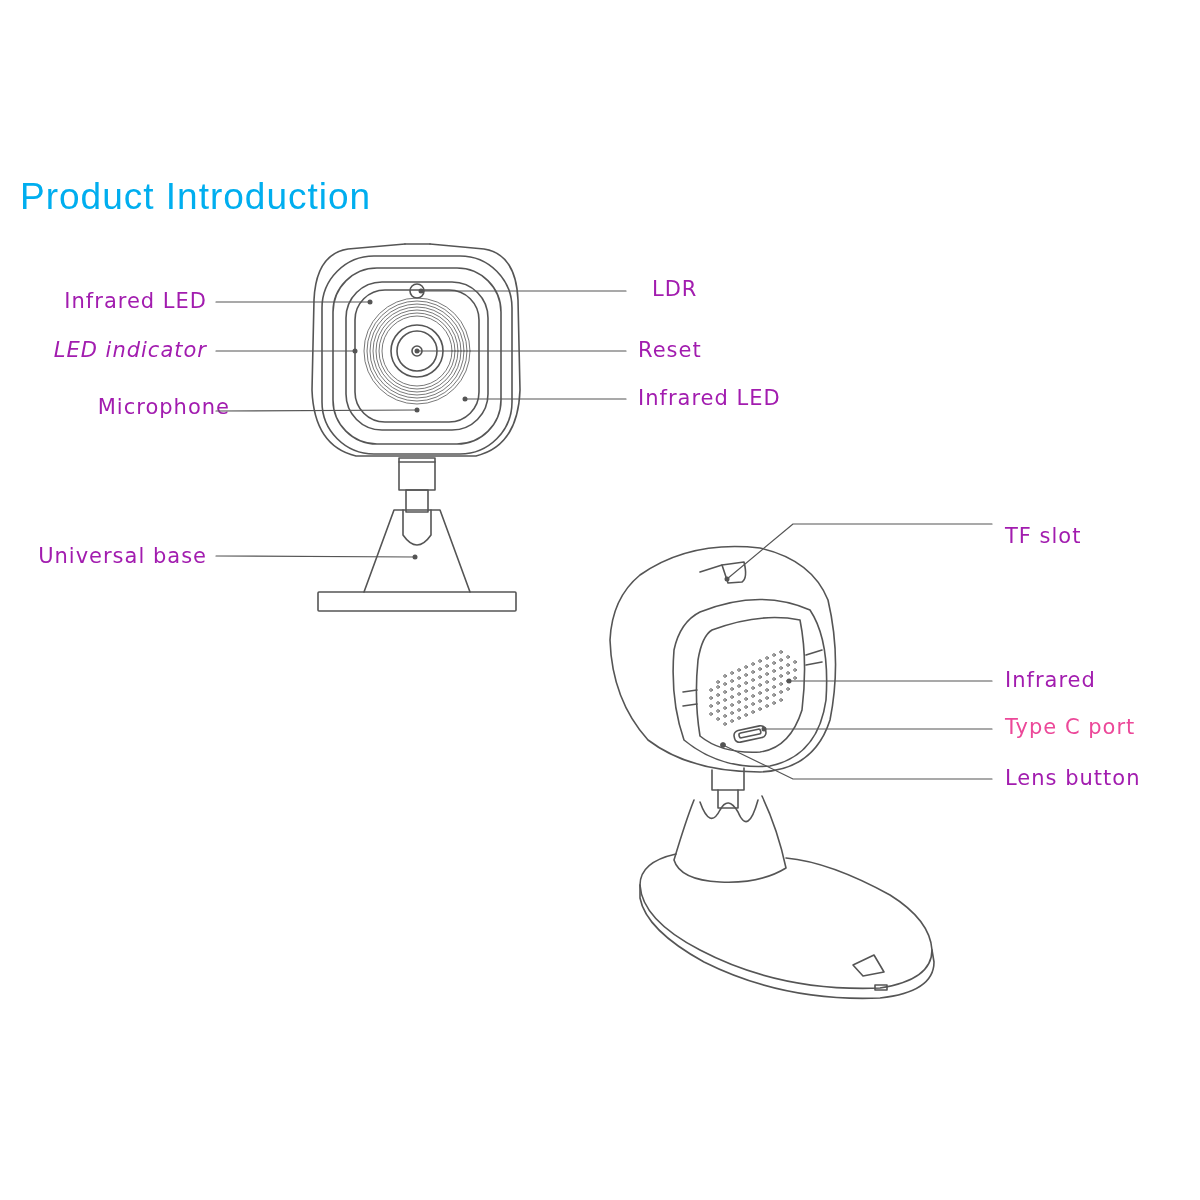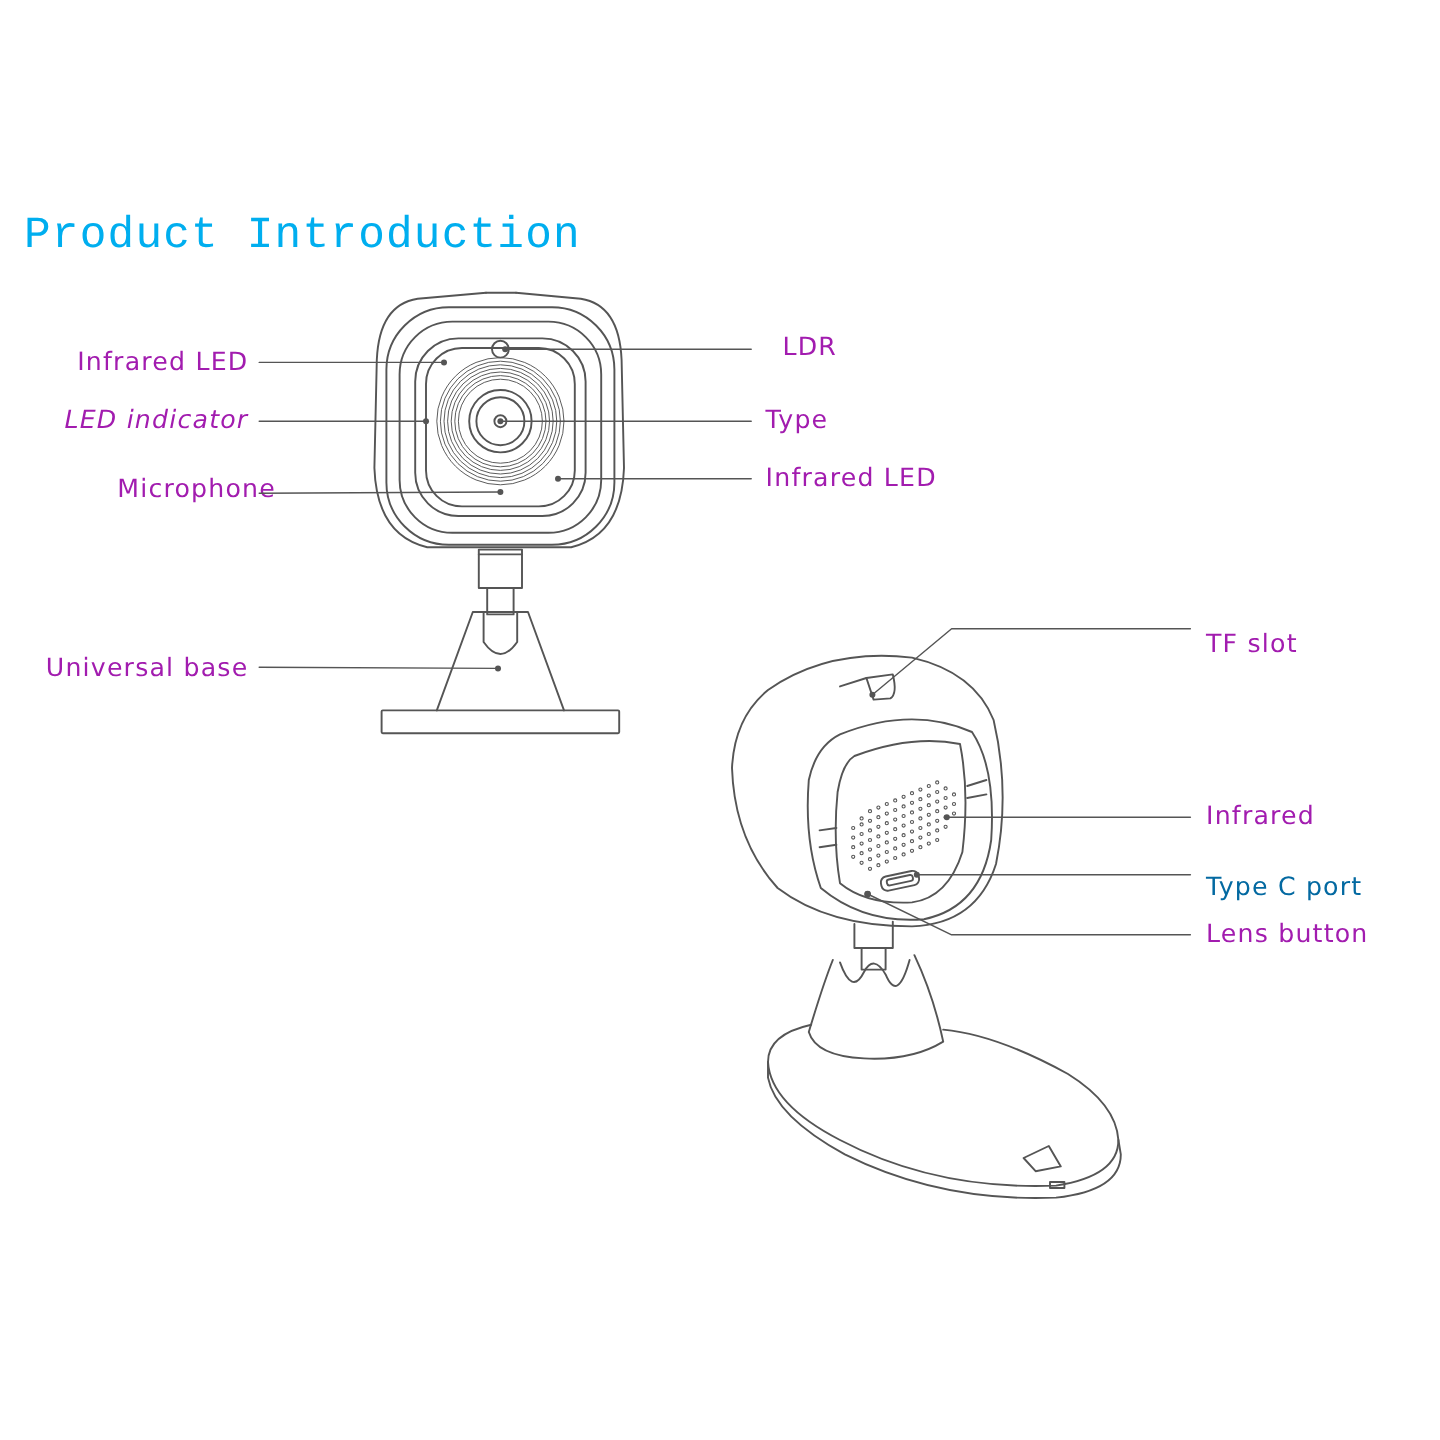--- a/index.html
+++ b/index.html
@@ -1,37 +1,37 @@
 <!DOCTYPE html>
 <html><head>
 <meta charset="utf-8">
 <style>
   html, body { margin: 0; padding: 0; background: #ffffff; }
   body { width: 1200px; height: 1200px; position: relative; overflow: hidden;
          font-family: "DejaVu Sans", sans-serif; }
   .title { position: absolute; left: 20px; top: 176px; font-size: 37px;
            font-weight: normal; color: #00aeef; letter-spacing: 1px; margin: 0;
-           font-family: Liberation Mono, monospace; }
+           font-family: Liberation Sans, sans-serif; }
   .label { position: absolute; font-size: 21px; color: #a21caf; letter-spacing: 1px;
            white-space: nowrap; line-height: 1; }
   .label.left { text-align: right; }
-  .label.strong { color: #0369a1; margin-top: 12px; }
+  .label.strong { color: #ec4899; }
   svg.drawing { position: absolute; left: 0; top: 0; }
 </style>
 </head>
 <body>
 
 <h1 class="title">Product Introduction</h1>
 
 <div class="label left" style="right:993px; top:291px;">Infrared LED</div>
 <div class="label left" style="right:993px; top:340px;font-style:italic;">LED indicator</div>
 <div class="label left" style="right:970px; top:397px;">Microphone</div>
 <div class="label left" style="right:993px; top:546px;">Universal base</div>
 <div class="label" style="left:652px; top:279px;text-align:right;">LDR</div>
-<div class="label" style="left:638px; top:340px;">Type</div>
+<div class="label" style="left:638px; top:340px;">Reset</div>
 <div class="label" style="left:638px; top:388px;">Infrared LED</div>
 
 <div class="label" style="left:1005px; top:526px;">TF slot</div>
 <div class="label" style="left:1005px; top:670px;">Infrared</div>
 <div class="label strong" style="left:1005px; top:717px;">Type C port</div>
 <div class="label" style="left:1005px; top:768px;">Lens button</div>
 
 <svg class="drawing" width="1200" height="1200" viewBox="0 0 1200 1200" fill="none" stroke="#555555" stroke-width="1.6" stroke-linecap="round" stroke-linejoin="round">
 
   <g>

